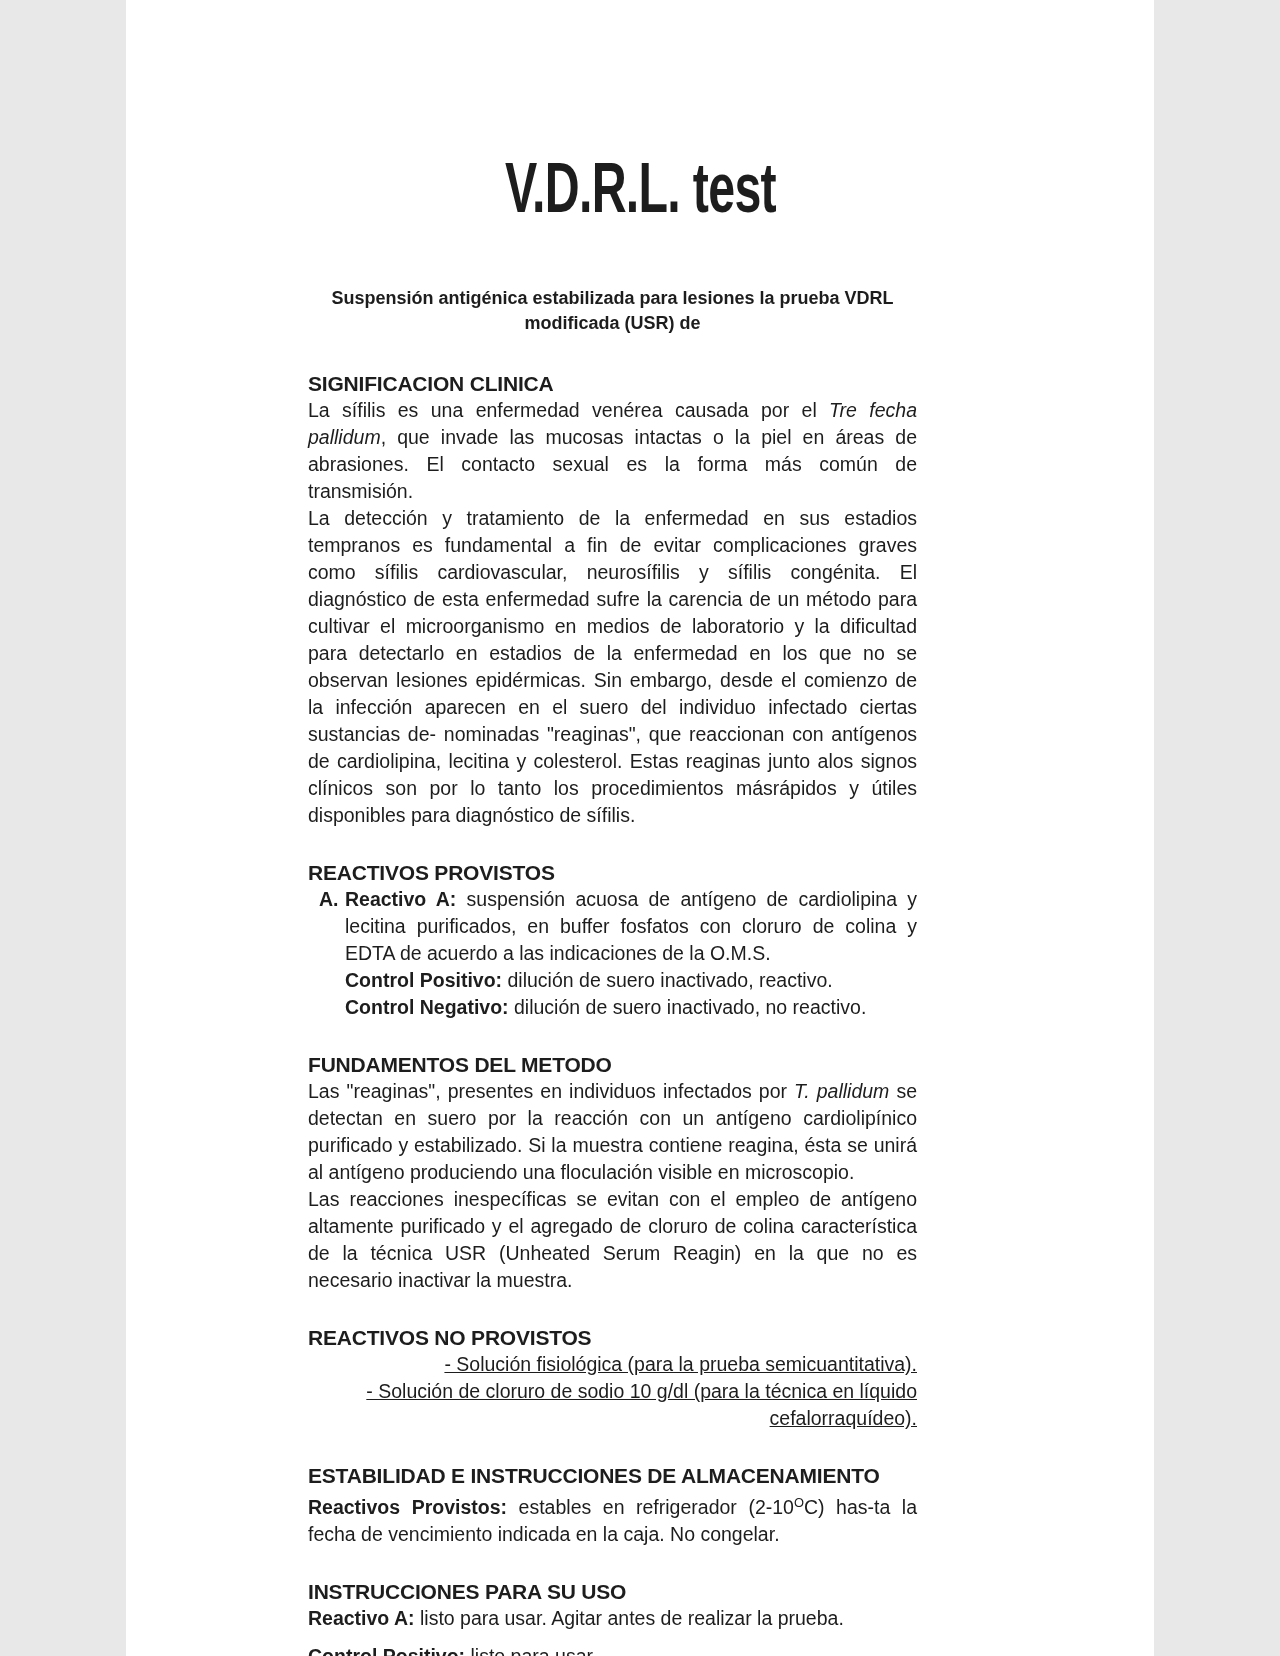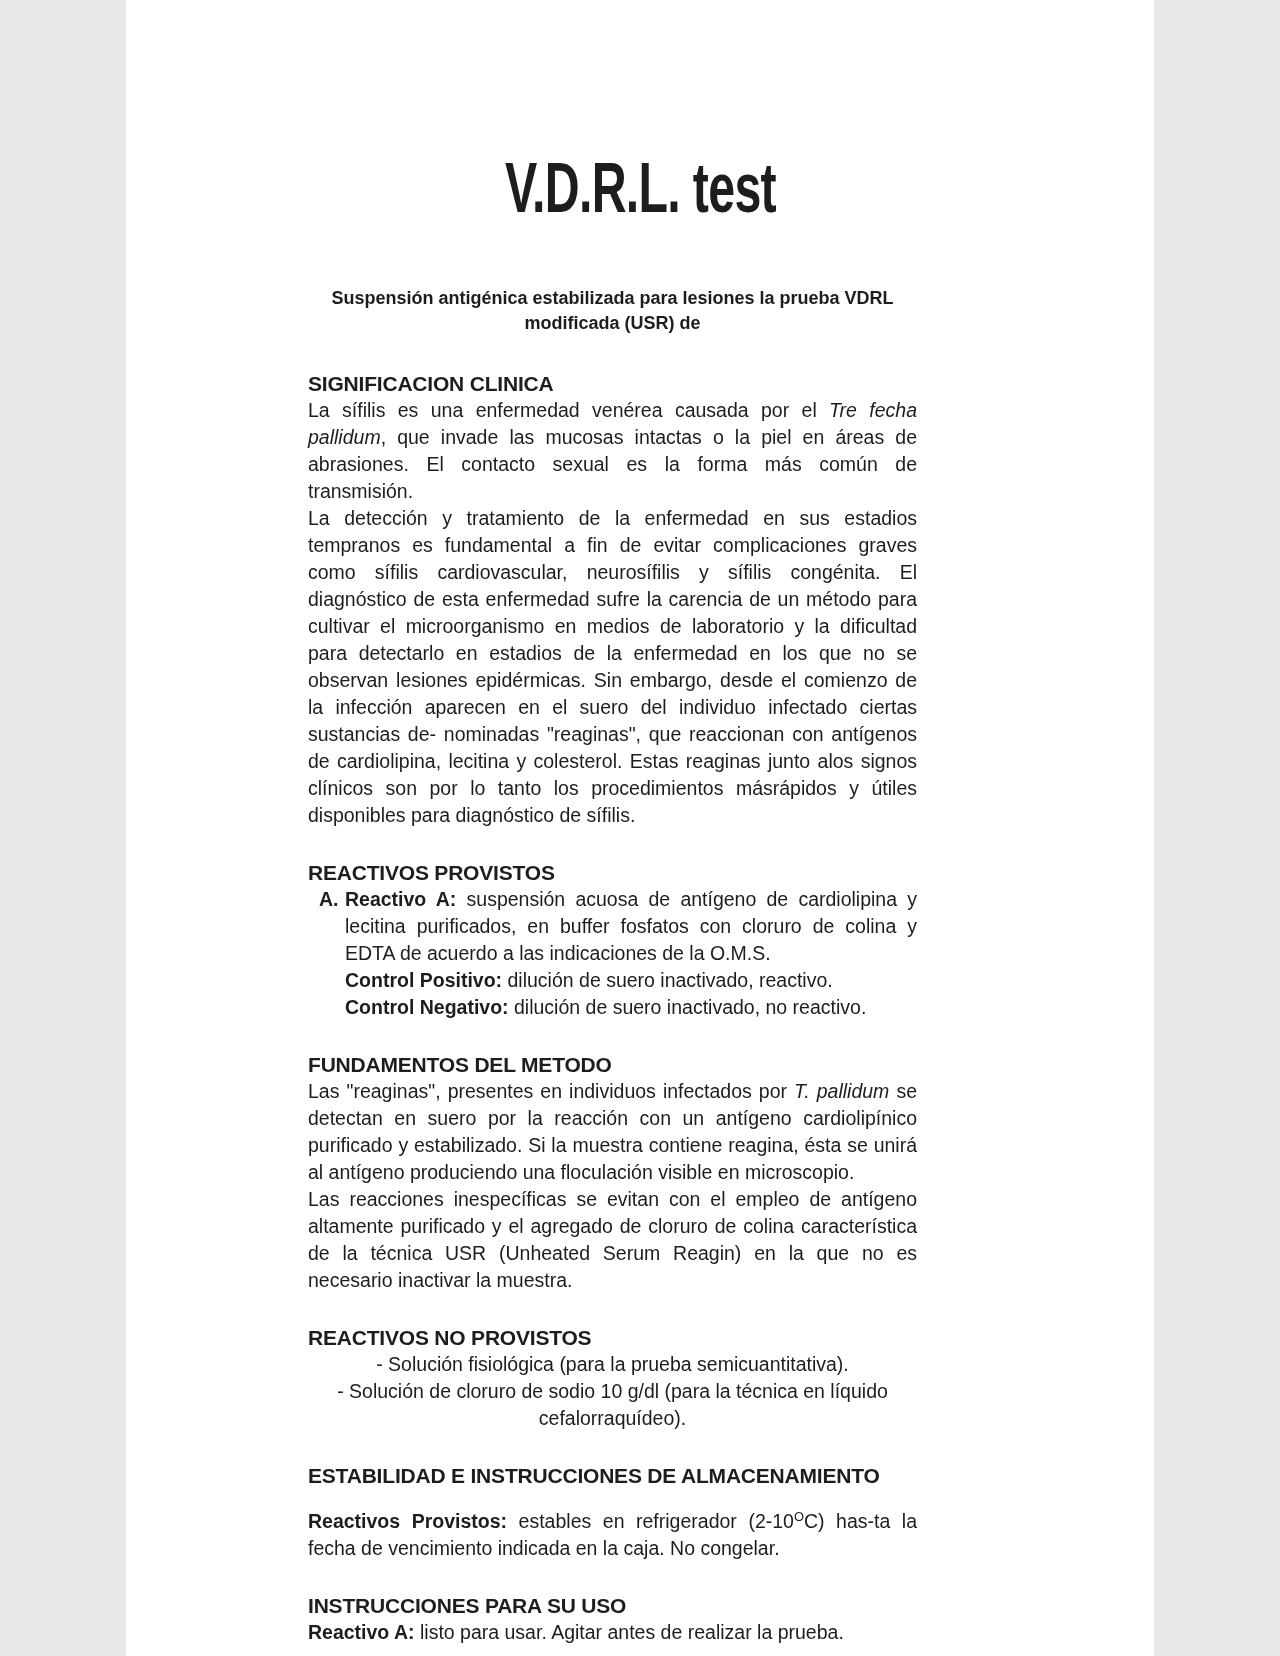--- a/index.html
+++ b/index.html
@@ -60,23 +60,23 @@
   .litem { position: relative; padding-left: 37px; }
   .litem .marker {
     position: absolute;
     left: 11px;
     top: 0;
     font-weight: bold;
     font-size: 19.5px;
     line-height: 27px;
   }
   
-  .bullets p { text-align: center; }
+  .bullets p { text-align: right; text-decoration: underline; }
   
-  .estabilidad p { margin-top: 19px; }
+  .estabilidad p { margin-top: 5px; }
   .instrucciones p.gap-before { margin-top: 11px; }
 </style>
 </head>
 <body>
 
 <div class="page">
 
   <div class="title-wrap">
     <div class="doc-title">V.D.R.L. test</div>
   </div>

